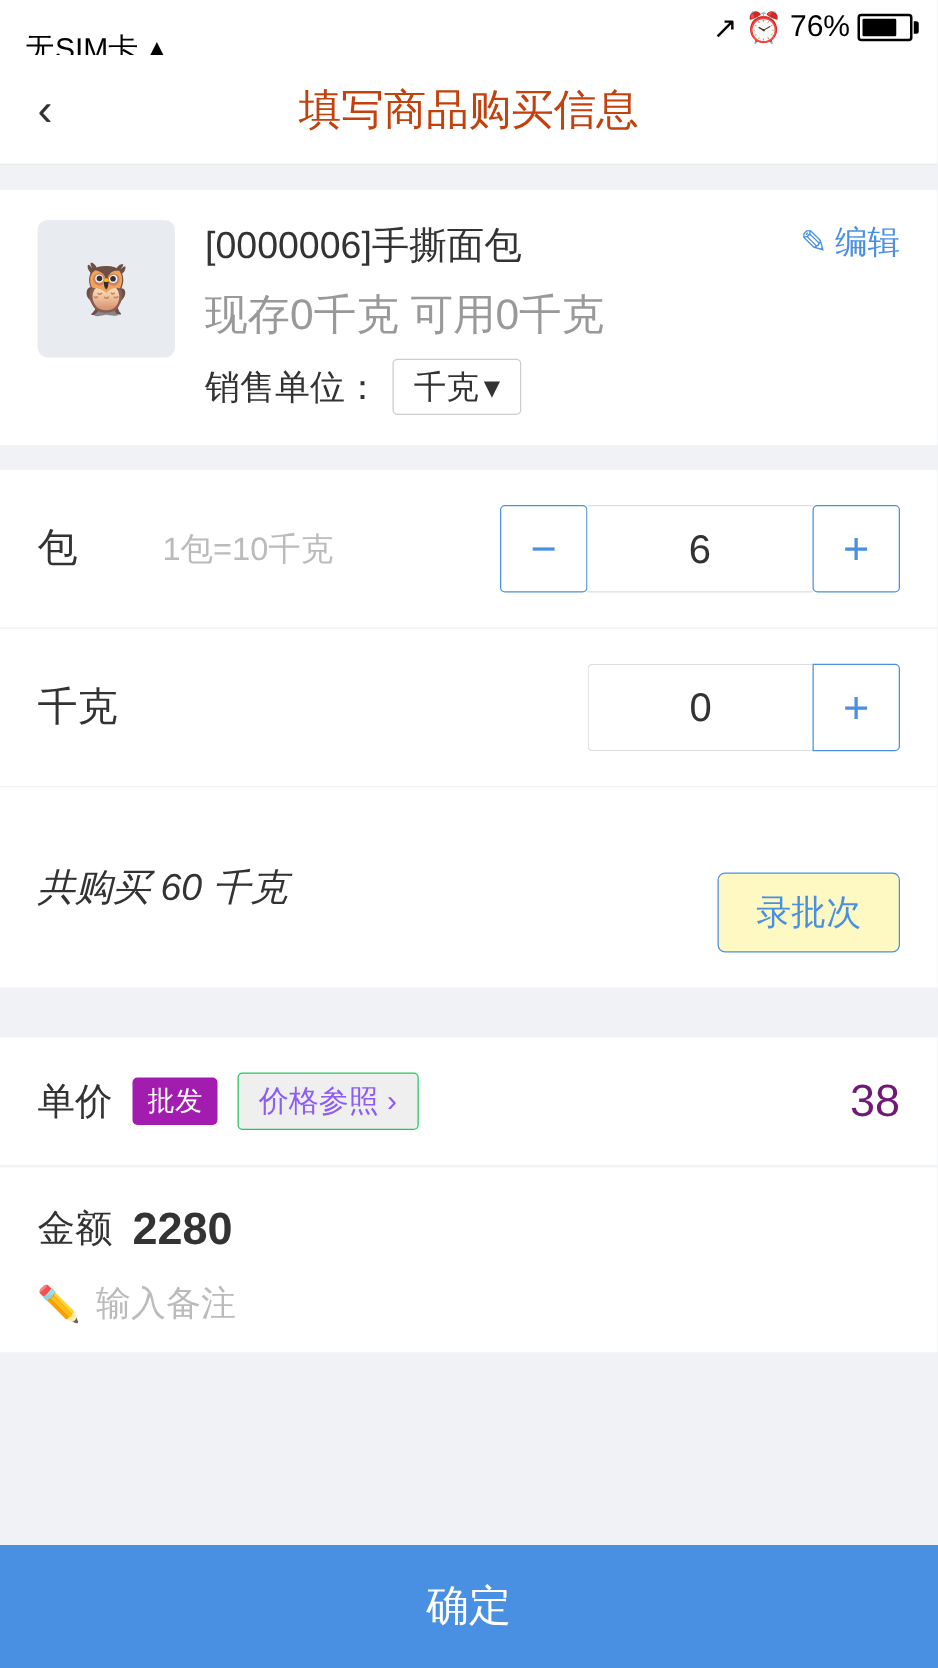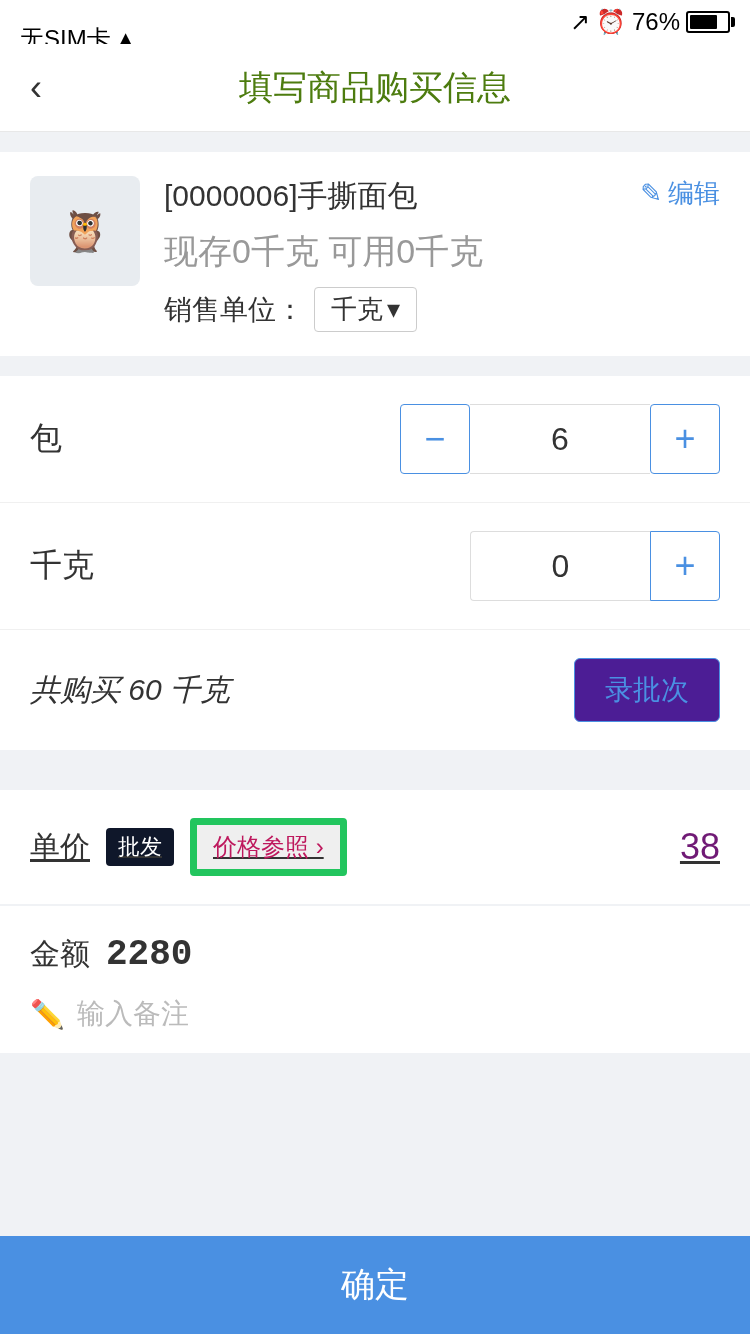--- a/index.html
+++ b/index.html
@@ -71,21 +71,21 @@
       font-size: 36px;
       color: #333;
       cursor: pointer;
     }
     .nav-title {
       position: absolute;
       left: 50%;
       transform: translateX(-50%);
       font-size: 34px;
       font-weight: 500;
-      color: #4d7c0f;
+      color: #c2410c;
     }
 
     
     .product-card {
       background: #fff;
       margin-top: 20px;
       padding: 24px 30px;
       display: flex;
       align-items: flex-start;
       gap: 24px;
@@ -229,52 +229,52 @@
       font-size: 30px;
       color: #333;
       font-style: italic;
     }
     .batch-btn {
       border: 1px solid #4a90e2;
       border-radius: 6px;
       padding: 12px 30px;
       color: #4a90e2;
       font-size: 28px;
-      background: #4c1d95;
+      background: #fef9c3;
       cursor: pointer;
+      margin-top: 40px;
     }
 
     
     .price-section {
       background: #fff;
       margin-top: 20px;
       padding: 28px 30px;
-      text-decoration: underline;
     }
     .price-row {
       display: flex;
       align-items: center;
       gap: 16px;
     }
     .price-label {
       font-size: 30px;
       color: #333;
     }
     .price-tag {
-      background: #0f172a;
+      background: #a21caf;
       color: #fff;
       font-size: 22px;
       padding: 4px 12px;
       border-radius: 4px;
     }
     .price-ref-btn {
-      border: 7px solid #22c55e;
+      border: 1px solid #22c55e;
       border-radius: 4px;
       padding: 6px 16px;
-      color: #be185d;
+      color: #8b5cf6;
       font-size: 24px;
       display: flex;
       align-items: center;
       gap: 4px;
       cursor: pointer;
     }
     .price-value {
       margin-left: auto;
       font-size: 36px;
       color: #701a75;
@@ -285,21 +285,20 @@
     .amount-section {
       background: #fff;
       margin-top: 2px;
       padding: 28px 30px 20px;
     }
     .amount-row {
       display: flex;
       align-items: center;
       gap: 16px;
       margin-bottom: 20px;
-      font-family: Liberation Mono, monospace;
     }
     .amount-label {
       font-size: 30px;
       color: #333;
     }
     .amount-value {
       font-size: 36px;
       font-weight: 600;
       color: #333;
       text-align: center;
@@ -381,20 +380,21 @@
     <span>编辑</span>
   </div>
 </div>
 
 <div class="divider"></div>
 
 <div class="input-section">
 
   <div class="input-row">
     <span class="input-label">包</span>
+    <span class="input-hint">1包=10千克</span>
     <div class="input-controls">
       <button class="ctrl-btn">−</button>
       <input class="ctrl-input" type="text" value="6" style="">
       <button class="ctrl-btn">+</button>
     </div>
   </div>
 
   <div class="input-row">
     <span class="input-label">千克</span>
     <div class="input-only" style="margin-left: auto;">

